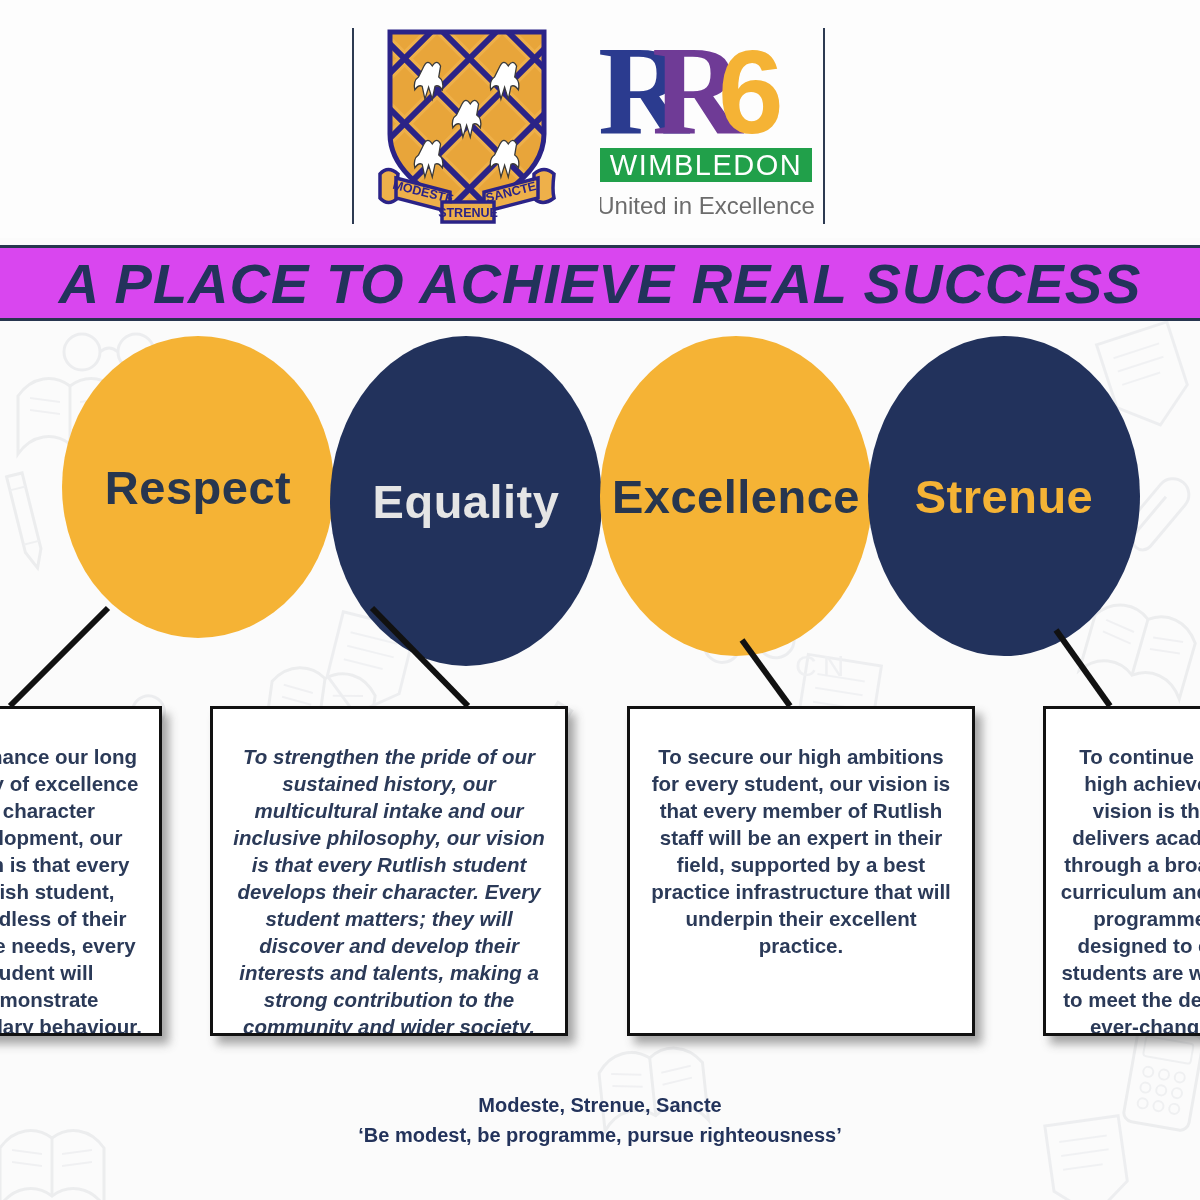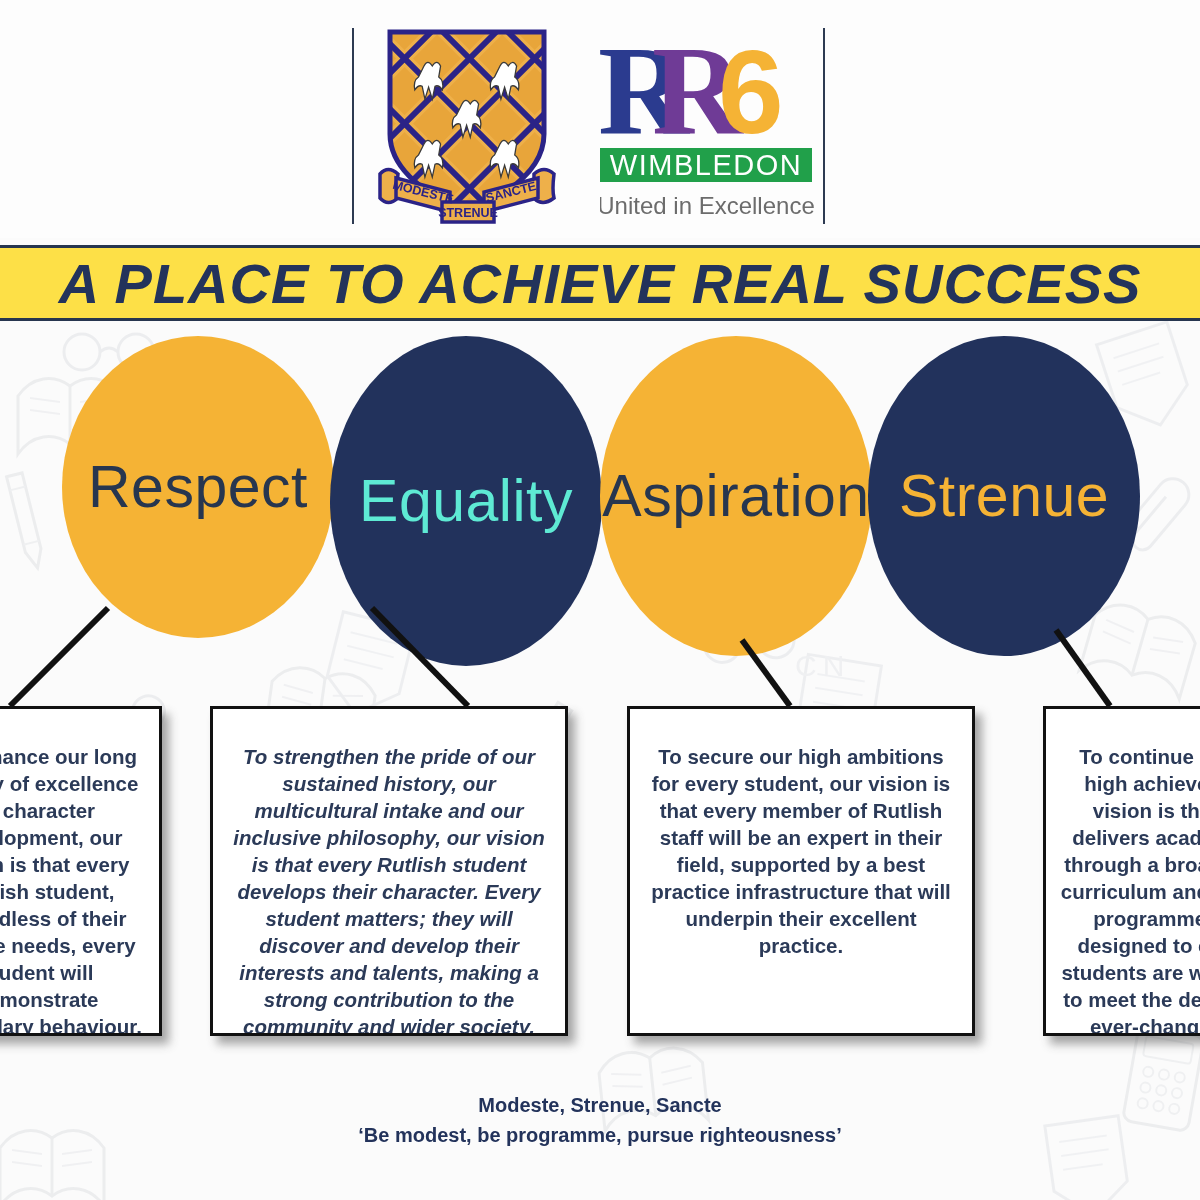--- a/index.html
+++ b/index.html
@@ -29,21 +29,21 @@
   }
   #divider-left  { left:352px; }
   #divider-right { left:823px; }
 
   #crest { position:absolute; left:372px; top:26px; width:210px; height:205px; }
   #rr6   { position:absolute; left:600px; top:28px; width:215px; height:200px; }
 
   
   #banner {
     position:absolute; left:0; top:245px; width:1200px; height:76px;
-    background:#fde047;
+    background:#d946ef;
     border-top:3px solid #27364f;
     border-bottom:3px solid #27364f;
     z-index:3;
     overflow:hidden;
     text-decoration:underline;
   }
   #banner-title {
     position:absolute;
     left:50%; top:50%;
     transform:translate(-50%,-50%);
@@ -60,22 +60,22 @@
   }
 
   
   #circles { position:absolute; left:0; top:0; width:1200px; height:1200px; z-index:4; }
   .circle {
     position:absolute;
     border-radius:50%;
     display:flex; align-items:center; justify-content:center;
   }
   .circle-label {
-    font-size:59px;
-    font-weight:normal;
+    font-size:47px;
+    font-weight:bold;
     letter-spacing:.5px;
     white-space:nowrap;
     font-family:"Liberation Sans", sans-serif;
   }
 
   
   #connectors { position:absolute; left:0; top:0; width:1200px; height:1200px; z-index:5; pointer-events:none; }
 
   
   .box {
@@ -256,25 +256,25 @@
   <line x1="1056" y1="630" x2="1110" y2="706" stroke="#111111" stroke-width="6"></line>
 </svg>
 
 <div id="circles">
 
   <div class="circle" style="left:62px; top:336px; width:272px; height:302px; background:#F5B335;">
     <span class="circle-label" style="color:#27364f;">Respect</span>
   </div>
 
   <div class="circle" style="left:330px; top:336px; width:272px; height:330px; background:#22325C;">
-    <span class="circle-label" style="color:#5eead4;">Equality</span>
+    <span class="circle-label" style="color:#e5e5e5;">Equality</span>
   </div>
 
   <div class="circle" style="left:600px; top:336px; width:272px; height:320px; background:#F5B335;">
-    <span class="circle-label" style="color:#27364f;">Aspiration</span>
+    <span class="circle-label" style="color:#27364f;">Excellence</span>
   </div>
 
   <div class="circle" style="left:868px; top:336px; width:272px; height:320px; background:#22325C;">
     <span class="circle-label" style="color:#F5B335;">Strenue</span>
   </div>
 </div>
 
 <div class="box" style="left:-88px; top:706px; width:250px; height:330px;">
   <div class="box-text">To enhance our long history of excellence in character development, our vision is that every Rutlish student, regardless of their unique needs, every student will demonstrate exemplary behaviour, respect for others and peers, and the wider environment.</div>
 </div>

